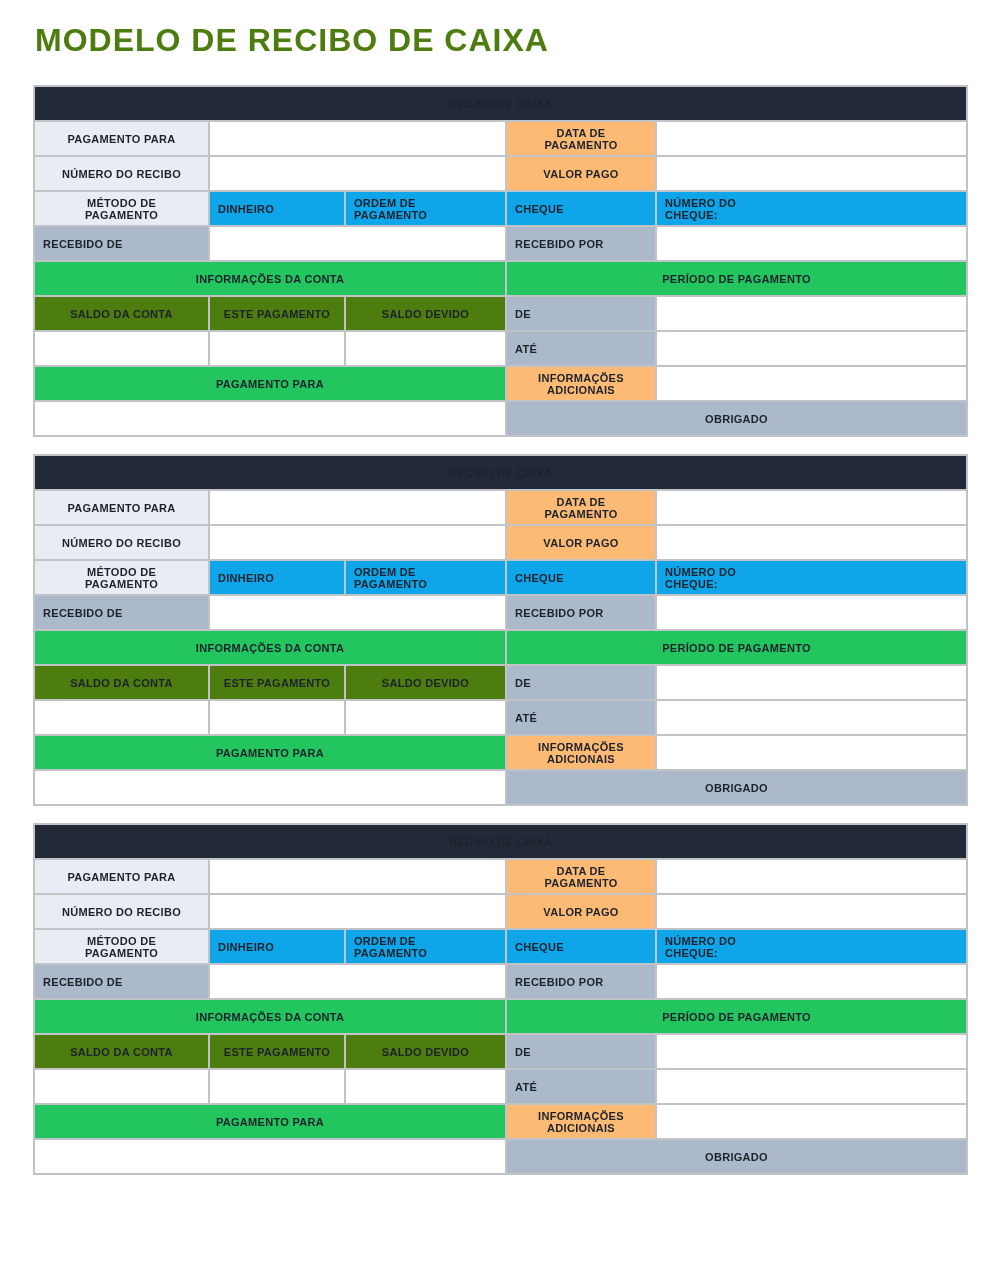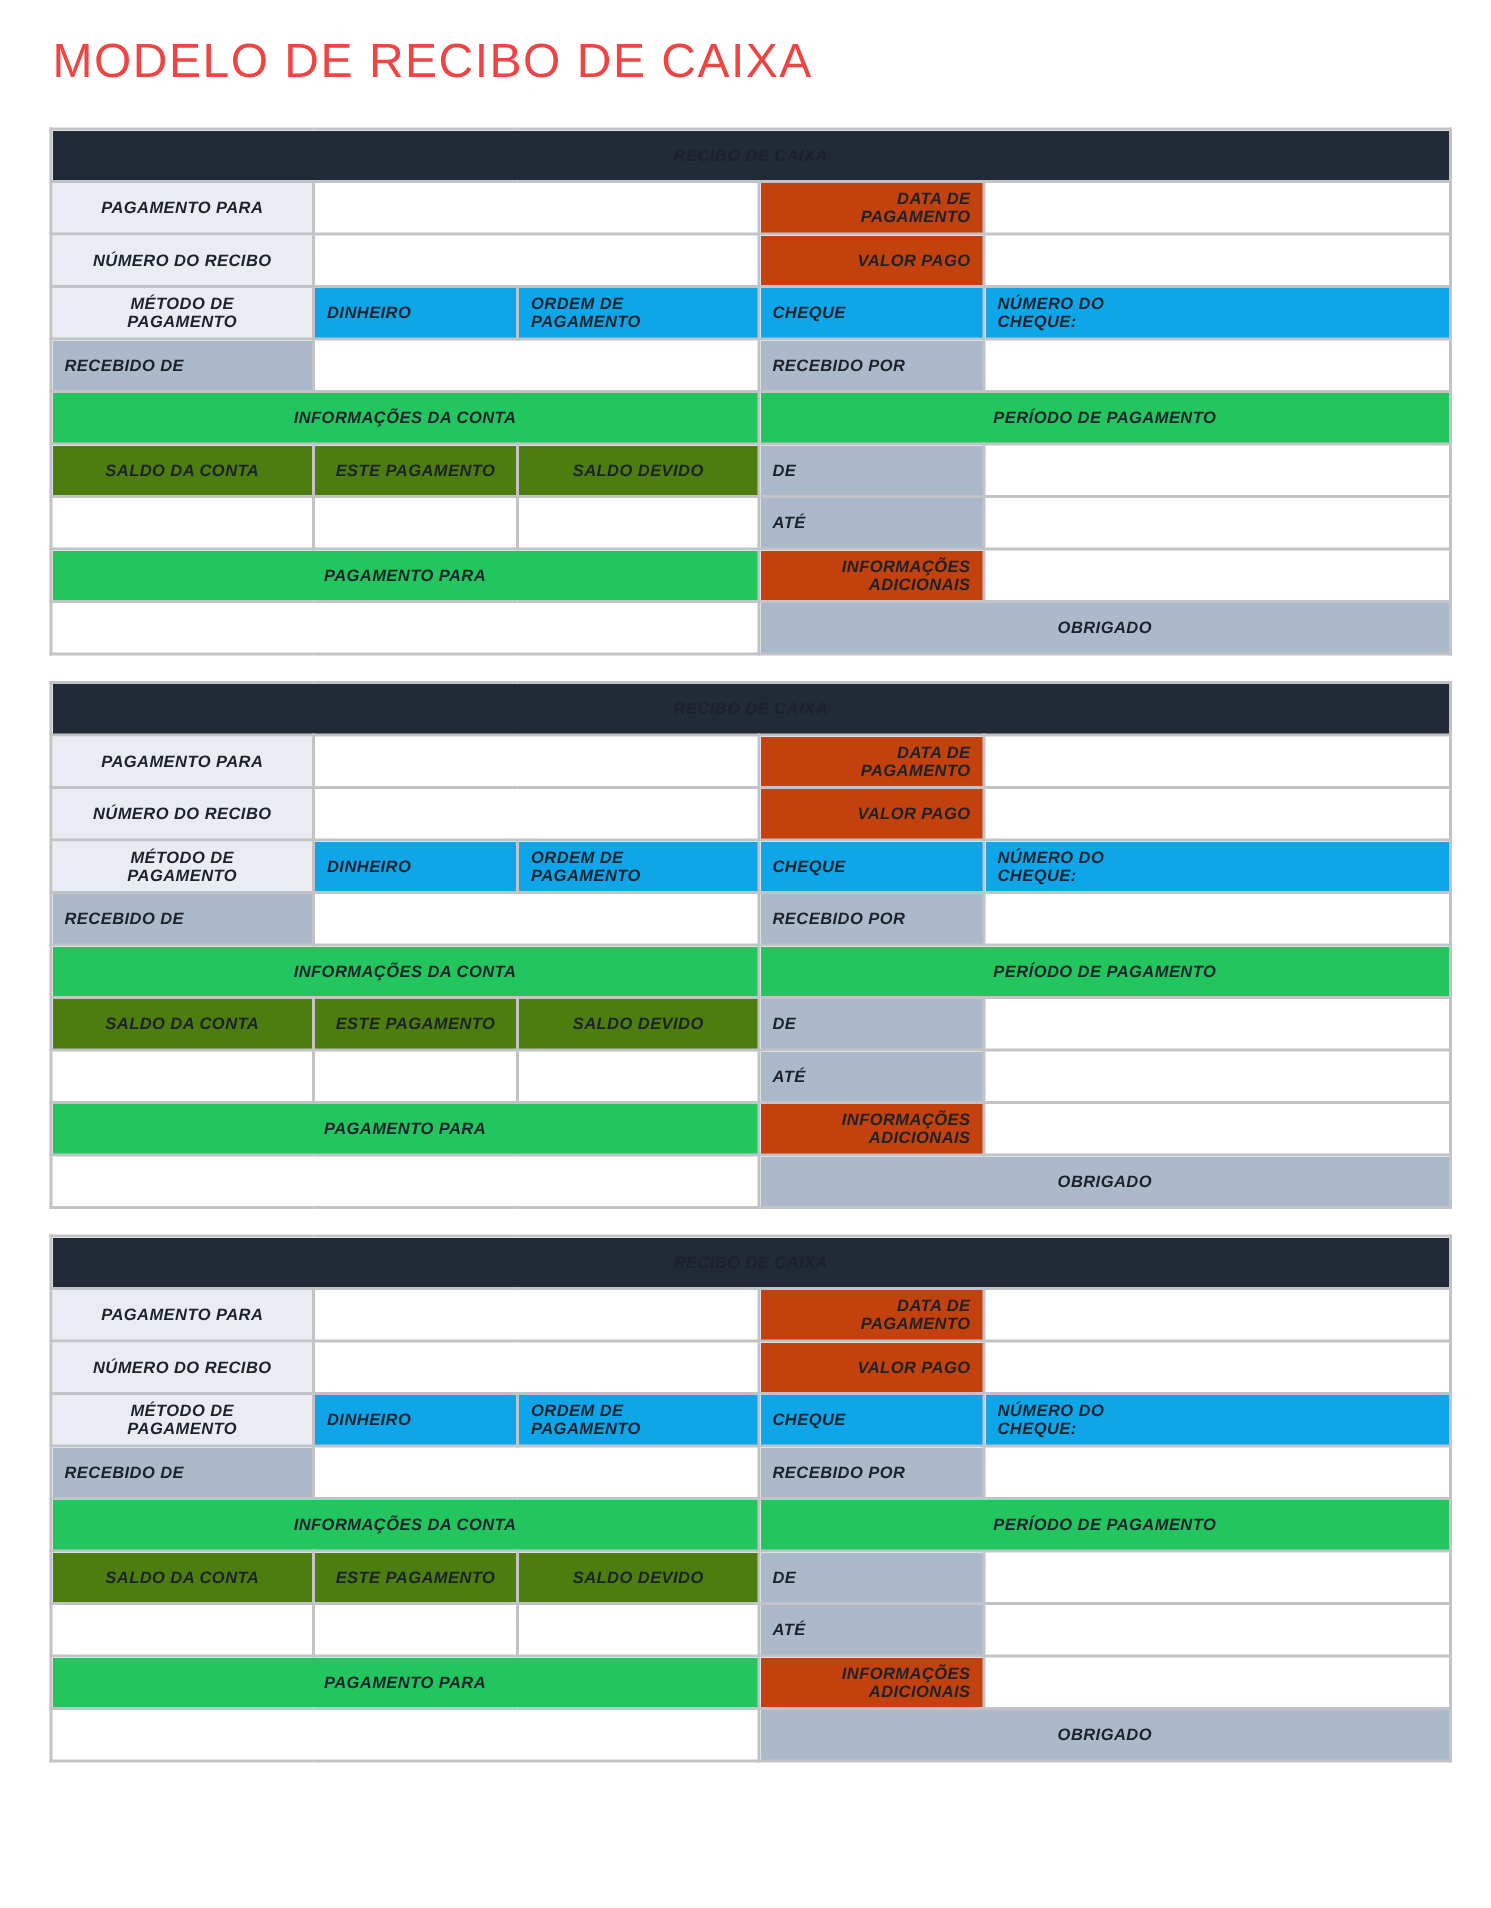--- a/index.html
+++ b/index.html
@@ -6,30 +6,29 @@
   html, body { margin: 0; padding: 0; background: #ffffff; }
   body {
     width: 994px;
     font-family: "Liberation Sans", sans-serif;
     color: #1C222C;
   }
   .page { padding: 22px 28px 20px 33px; }
   h1.page-title {
     margin: 0 0 26px 2px;
     font-size: 32px;
-    font-weight: normal;
+    font-weight: bold;
     letter-spacing: 1px;
-    color: #ef4444;
+    color: #4d7c0f;
   }
   table.receipt {
     border-collapse: collapse;
     table-layout: fixed;
     width: 933px;
     margin: 0 0 17px 0;
-    font-style: italic;
   }
   table.receipt td {
     border: 2px solid #C1C3C7;
     font-size: 11px;
     font-weight: bold;
     letter-spacing: 0.3px;
     color: #1C222C;
     height: 35px;
     padding: 3px 8px;
     vertical-align: middle;
@@ -38,21 +37,21 @@
   }
   td.hdr {
     background: #232A37;
     color: #ffffff;
     text-align: center;
     font-size: 14px;
     letter-spacing: 1px;
     height: 32px;
   }
   td.lbl   { background: #E9ECF2; text-align: center; }
-  td.lbl-l { background: #c2410c; text-align: right; padding-left: 16px; }
+  td.lbl-l { background: #fdba74; text-align: center; padding-left: 16px; }
   td.acc   { background: #ACB9CB; text-align: left; padding-left: 20px; margin-left: 36px; }
   td.acc-c { background: #4d7c0f; text-align: center; margin-left: 18px; }
   td.sect  { background: #22c55e; text-align: center; }
   td.inp   { background: #ffffff; }
   td.opt   { background: #0ea5e9; font-weight: normal; text-align: left; padding-left: 17px; }
   td.thanks {
     background: #ACB9CB;
     text-align: center;
     font-size: 15px;
     letter-spacing: 1px;

